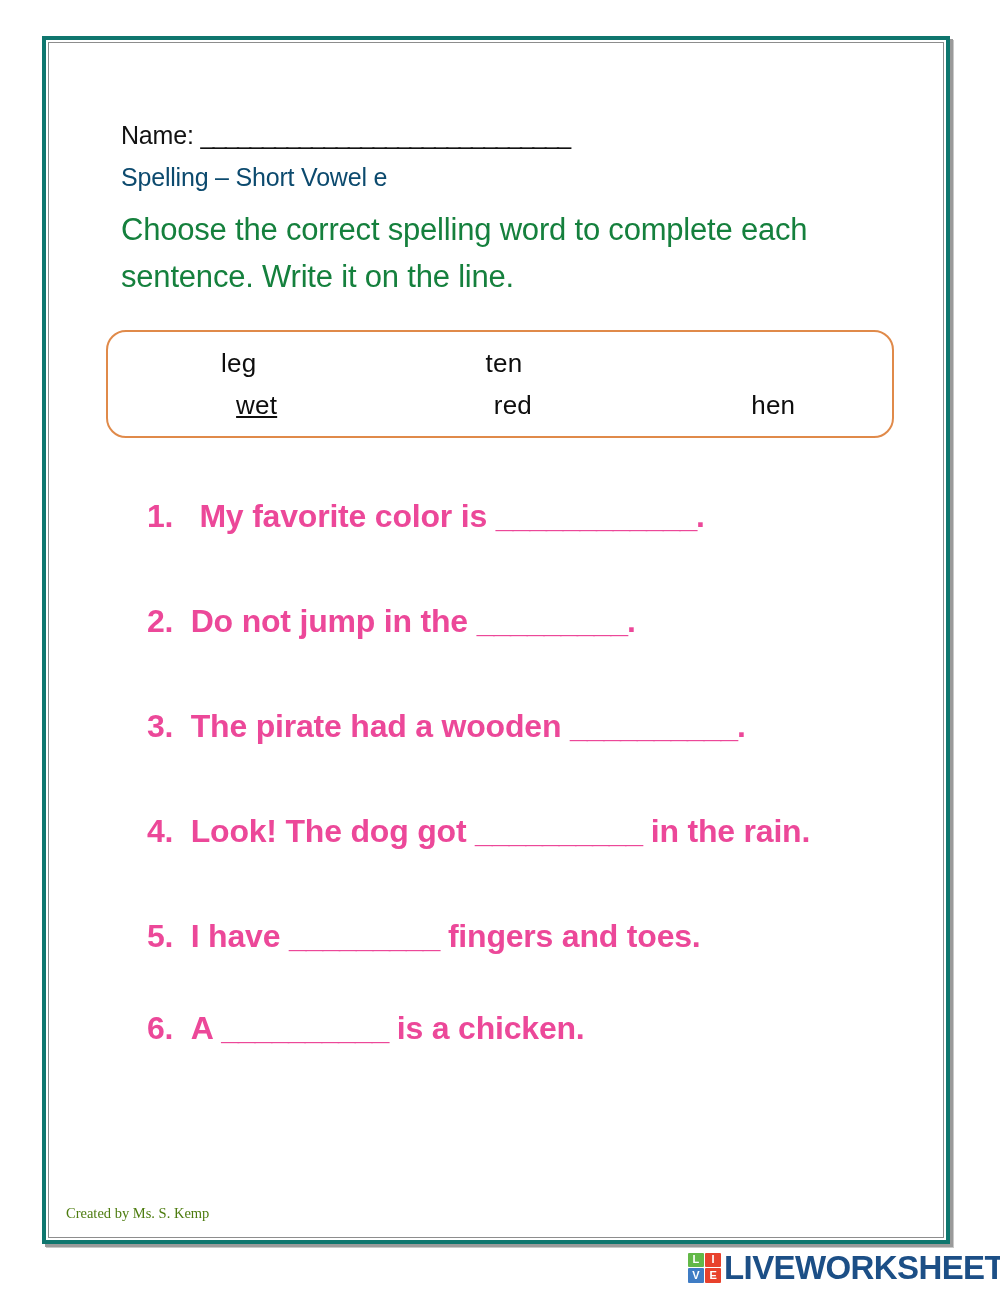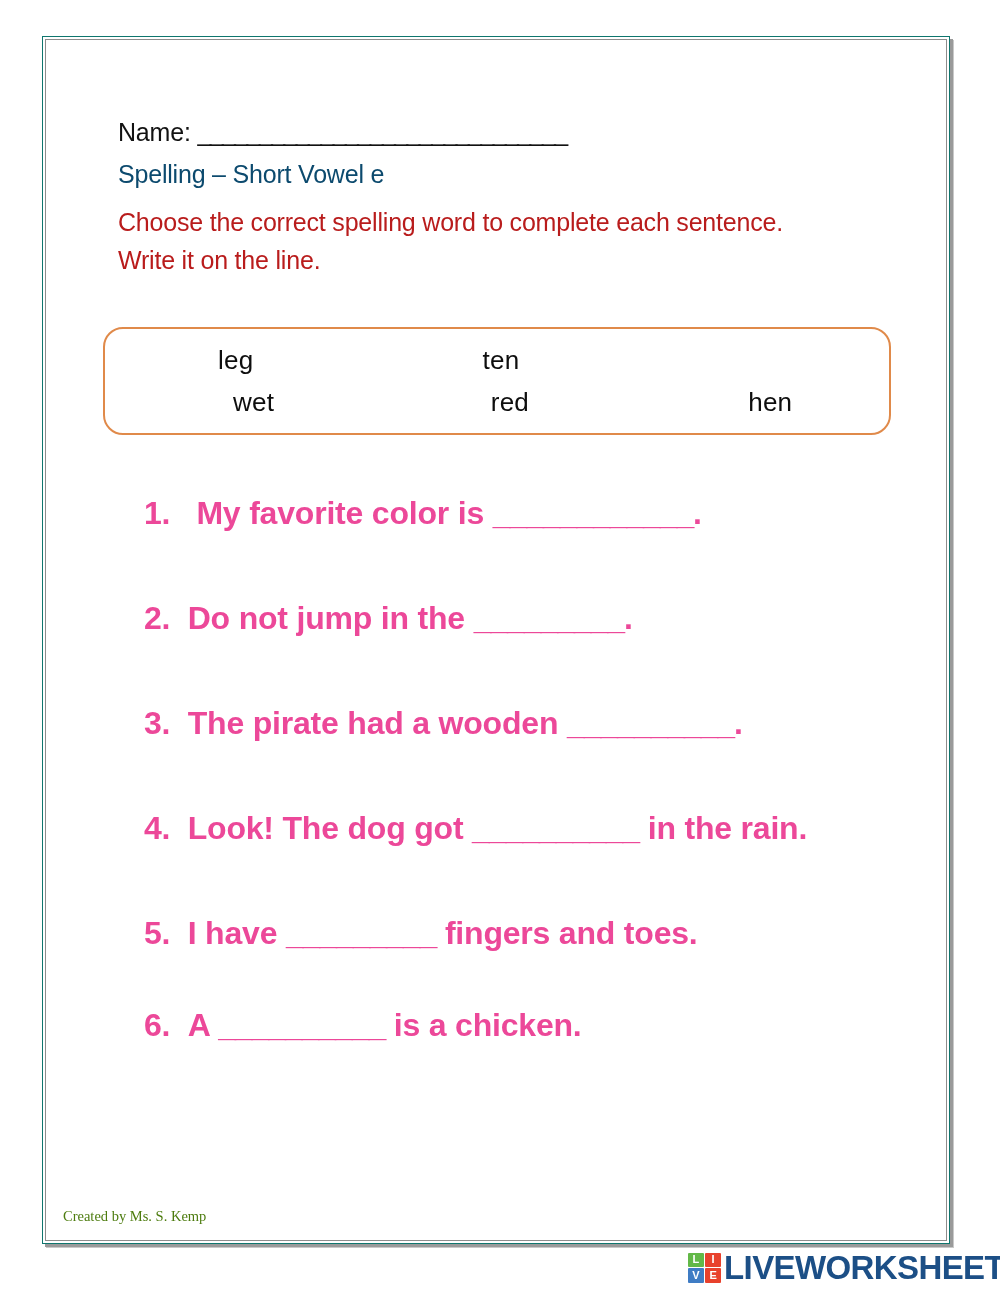--- a/index.html
+++ b/index.html
@@ -17,21 +17,21 @@
   }
 
   
   #worksheet-page {
     position: absolute;
     left: 42px;
     top: 36px;
     width: 908px;
     height: 1208px;
     background: #ffffff;
-    border: 1px solid #0f766e;
+    border: 4px solid #0f766e;
     box-sizing: border-box;
     box-shadow: 3px 3px 0 0 #9a9a9a, 4px 4px 0 0 #c9c9c9;
   }
   #page-inner {
     position: absolute;
     left: 2px;
     top: 2px;
     right: 2px;
     bottom: 2px;
     border: 1px solid #8d8d8d;
@@ -58,22 +58,22 @@
     letter-spacing: -1.6px;
   }
   .title-row {
     font-size: 25px;
     color: #0c4a6e;
     letter-spacing: -0.2px;
     margin-bottom: 14px;
     font-weight: 400;
   }
   .instruction-row {
-    font-size: 25px;
-    color: #b91c1c;
+    font-size: 31px;
+    color: #15803d;
     line-height: 1.52;
     letter-spacing: -0.2px;
     max-width: 690px;
     font-weight: 400;
   }
 
   
   #word-bank {
     position: absolute;
     left: 57px;
@@ -96,21 +96,21 @@
   }
   .wb-row.row-1 { top: 16px; }
   .wb-row.row-2 { top: 58px; }
   .wb-cell {
     text-align: center;
     box-sizing: border-box;
   }
   .row-1 .wb-cell:nth-child(1) { width: 33.33%; padding-left: 0px; }
   .row-1 .wb-cell:nth-child(2) { width: 33.33%; padding-left: 8px; }
   .row-1 .wb-cell:nth-child(3) { width: 33.33%; padding-left: 44px; }
-  .row-2 .wb-cell:nth-child(1) { width: 33.33%; padding-left: 36px; }
+  .row-2 .wb-cell:nth-child(1) { width: 33.33%; padding-left: 36px; text-decoration: underline; }
   .row-2 .wb-cell:nth-child(2) { width: 33.33%; padding-left: 26px; }
   .row-2 .wb-cell:nth-child(3) { width: 33.33%; padding-left: 24px; }
 
   
   #questions {
     position: absolute;
     left: 98px;
     top: 455px;
     width: 720px;
   }

